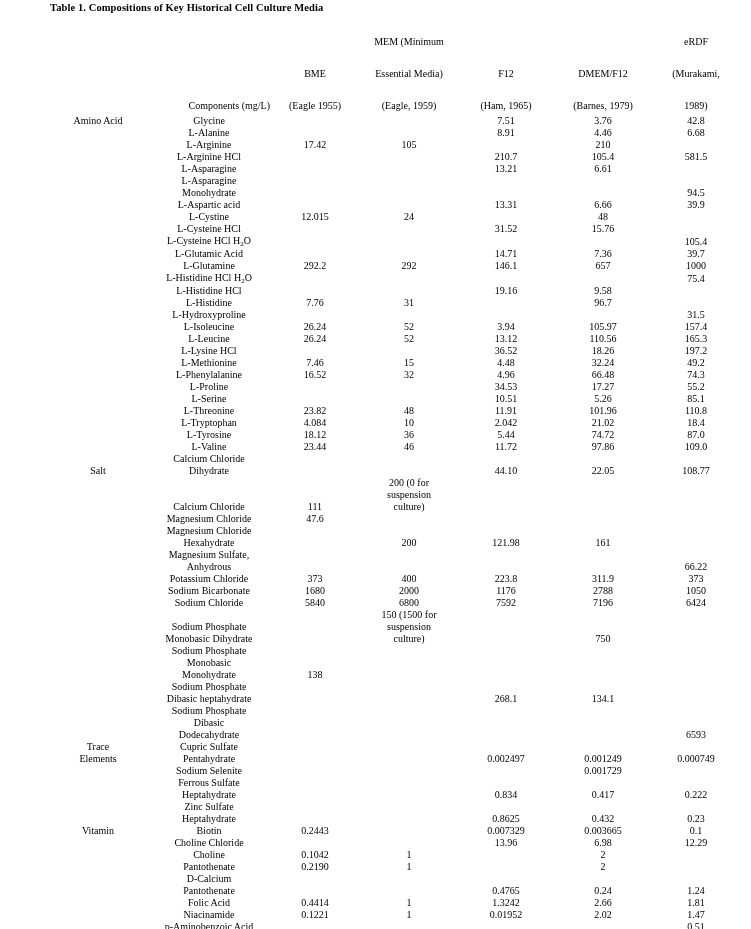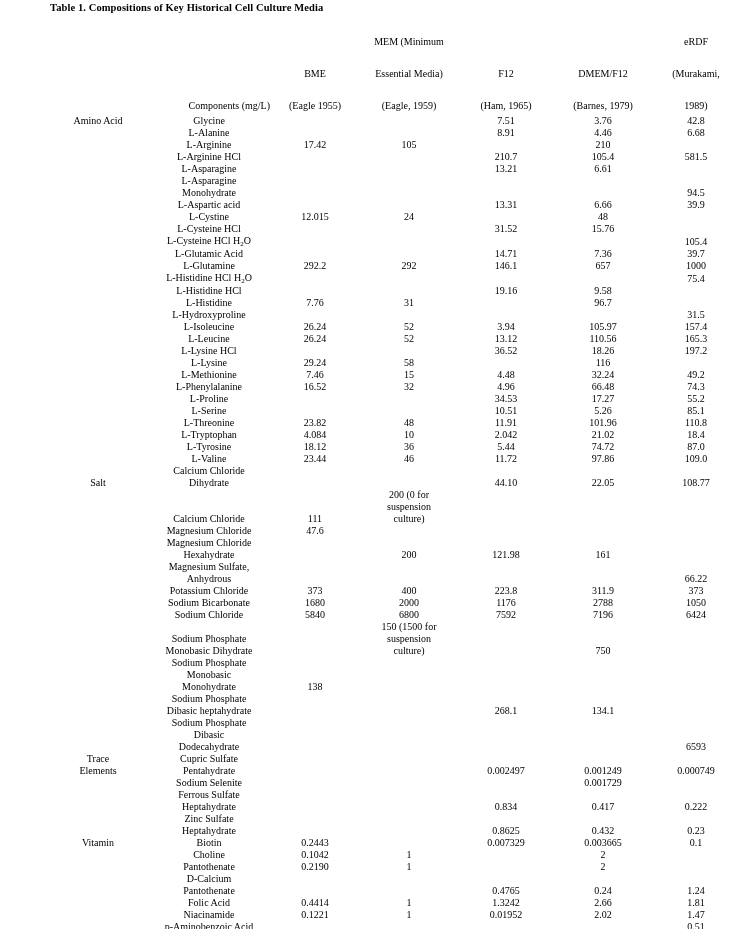--- a/index.html
+++ b/index.html
@@ -324,29 +324,20 @@
           <td class="cat"></td>
           <td class="comp">L-Lysine HCl</td>
           <td class="val"></td>
           <td class="val"></td>
           <td class="val">36.52</td>
           <td class="val">18.26</td>
           <td class="val">197.2</td>
         </tr>
         <tr>
           <td class="cat"></td>
-          <td class="comp">L-Lysine</td>
-          <td class="val">29.24</td>
-          <td class="val">58</td>
-          <td class="val"></td>
-          <td class="val">116</td>
-          <td class="val"></td>
-        </tr>
-        <tr>
-          <td class="cat"></td>
           <td class="comp">L-Methionine</td>
           <td class="val">7.46</td>
           <td class="val">15</td>
           <td class="val">4.48</td>
           <td class="val">32.24</td>
           <td class="val">49.2</td>
         </tr>
         <tr>
           <td class="cat"></td>
           <td class="comp">L-Phenylalanine</td>
@@ -575,20 +566,29 @@
           <td class="cat">Vitamin</td>
           <td class="comp">Biotin</td>
           <td class="val">0.2443</td>
           <td class="val"></td>
           <td class="val">0.007329</td>
           <td class="val">0.003665</td>
           <td class="val">0.1</td>
         </tr>
         <tr>
           <td class="cat"></td>
+          <td class="comp">Choline Chloride</td>
+          <td class="val"></td>
+          <td class="val"></td>
+          <td class="val">13.96</td>
+          <td class="val">6.98</td>
+          <td class="val">12.29</td>
+        </tr>
+        <tr>
+          <td class="cat"></td>
           <td class="comp">Choline</td>
           <td class="val">0.1042</td>
           <td class="val">1</td>
           <td class="val"></td>
           <td class="val">2</td>
           <td class="val"></td>
         </tr>
         <tr>
           <td class="cat"></td>
           <td class="comp">Pantothenate</td>

